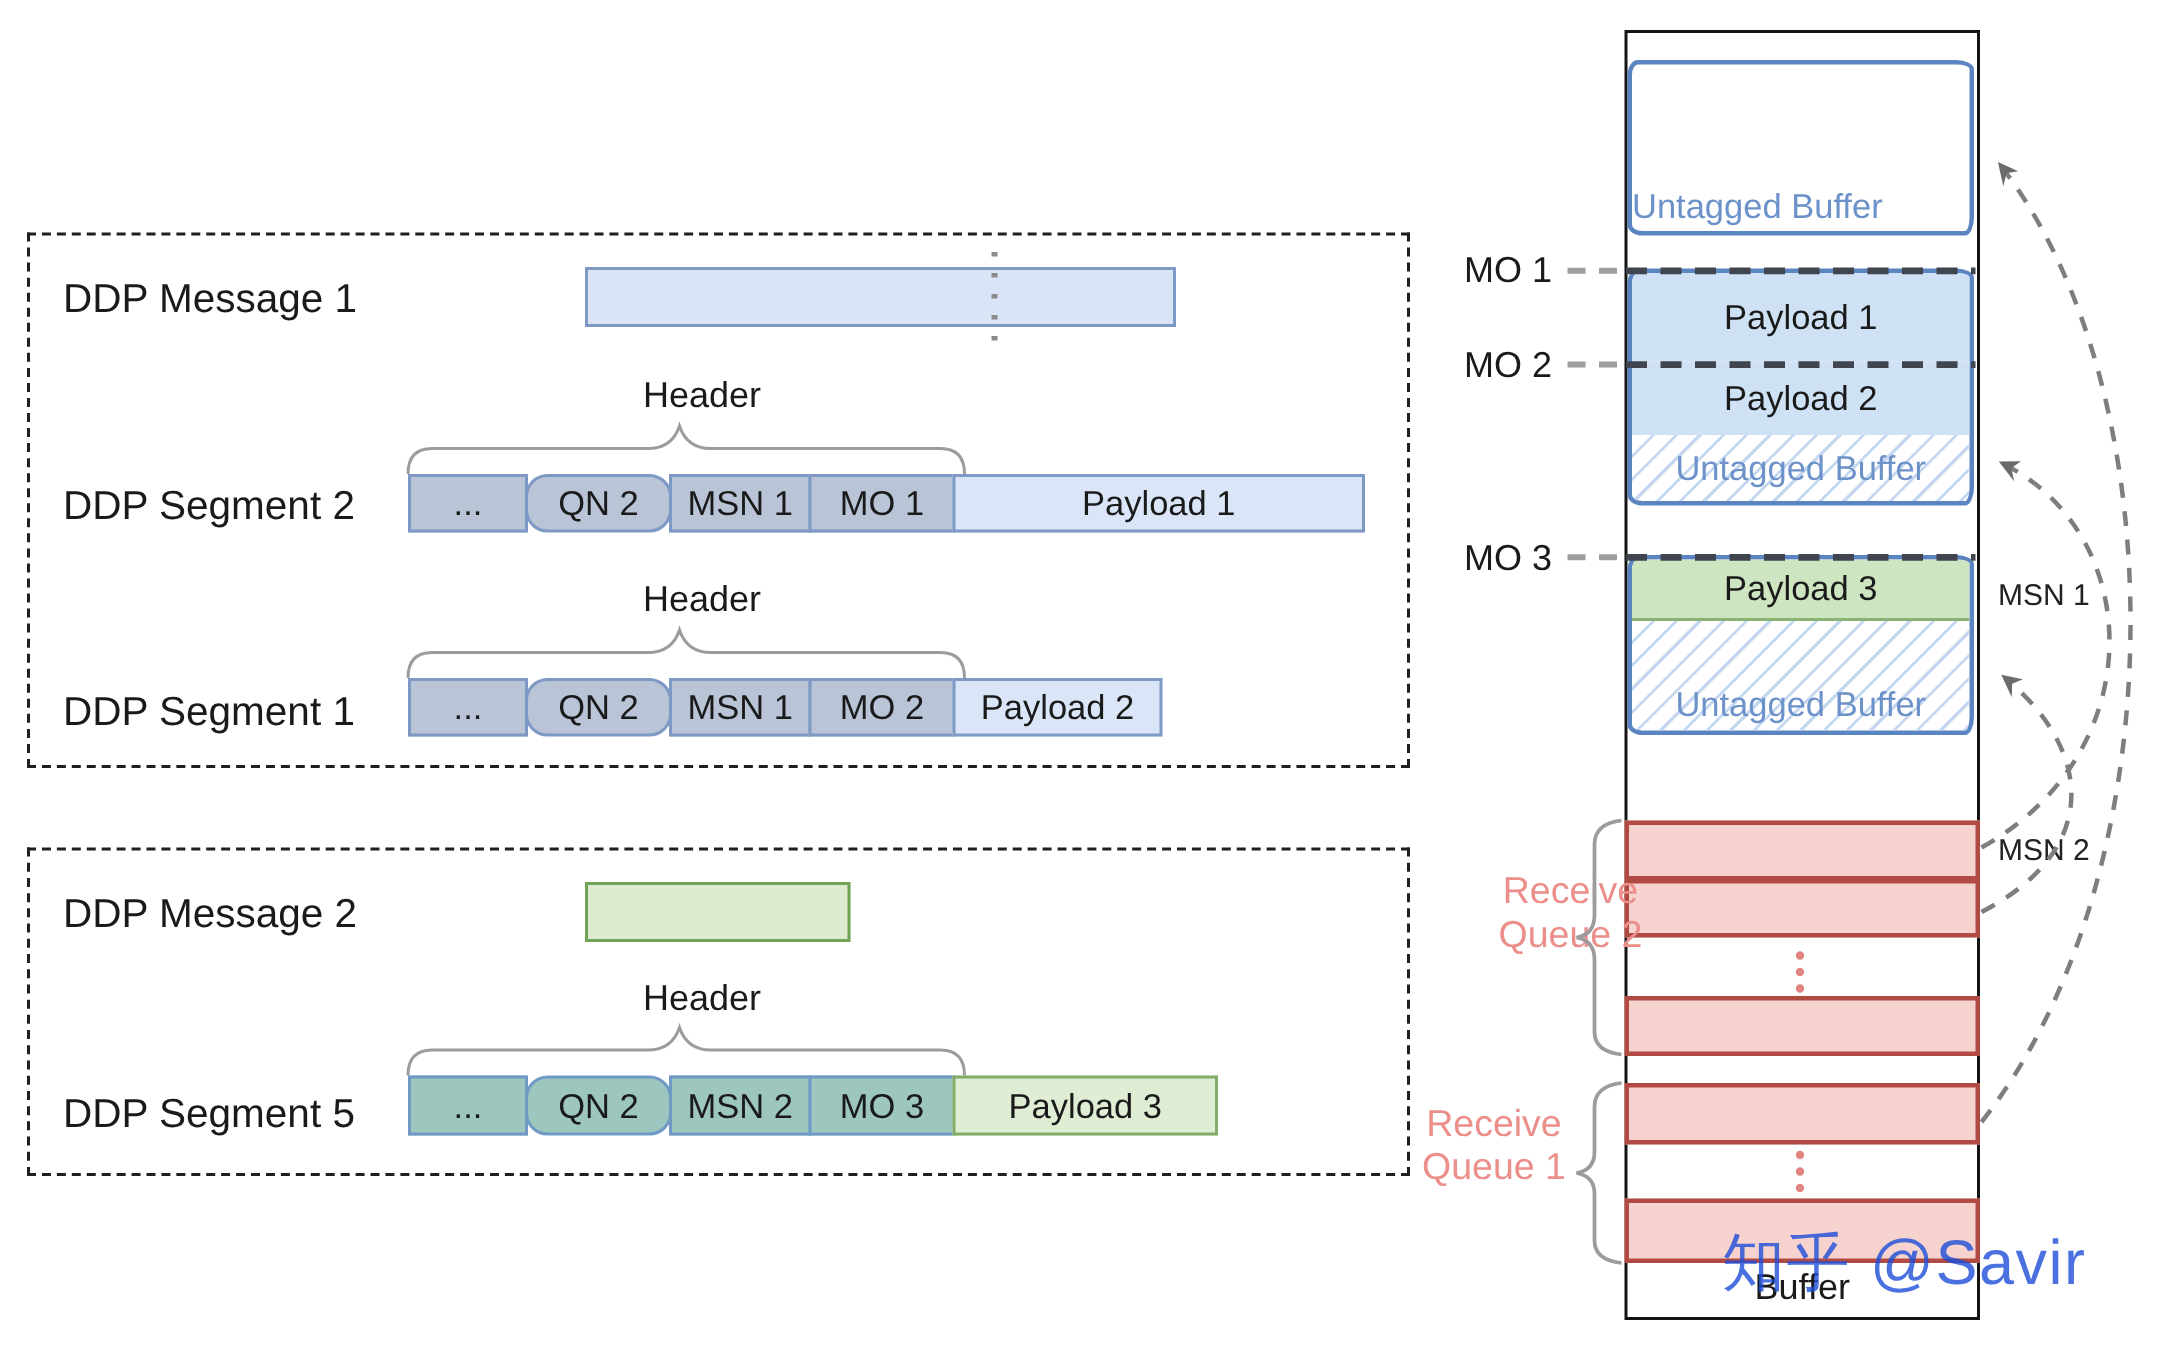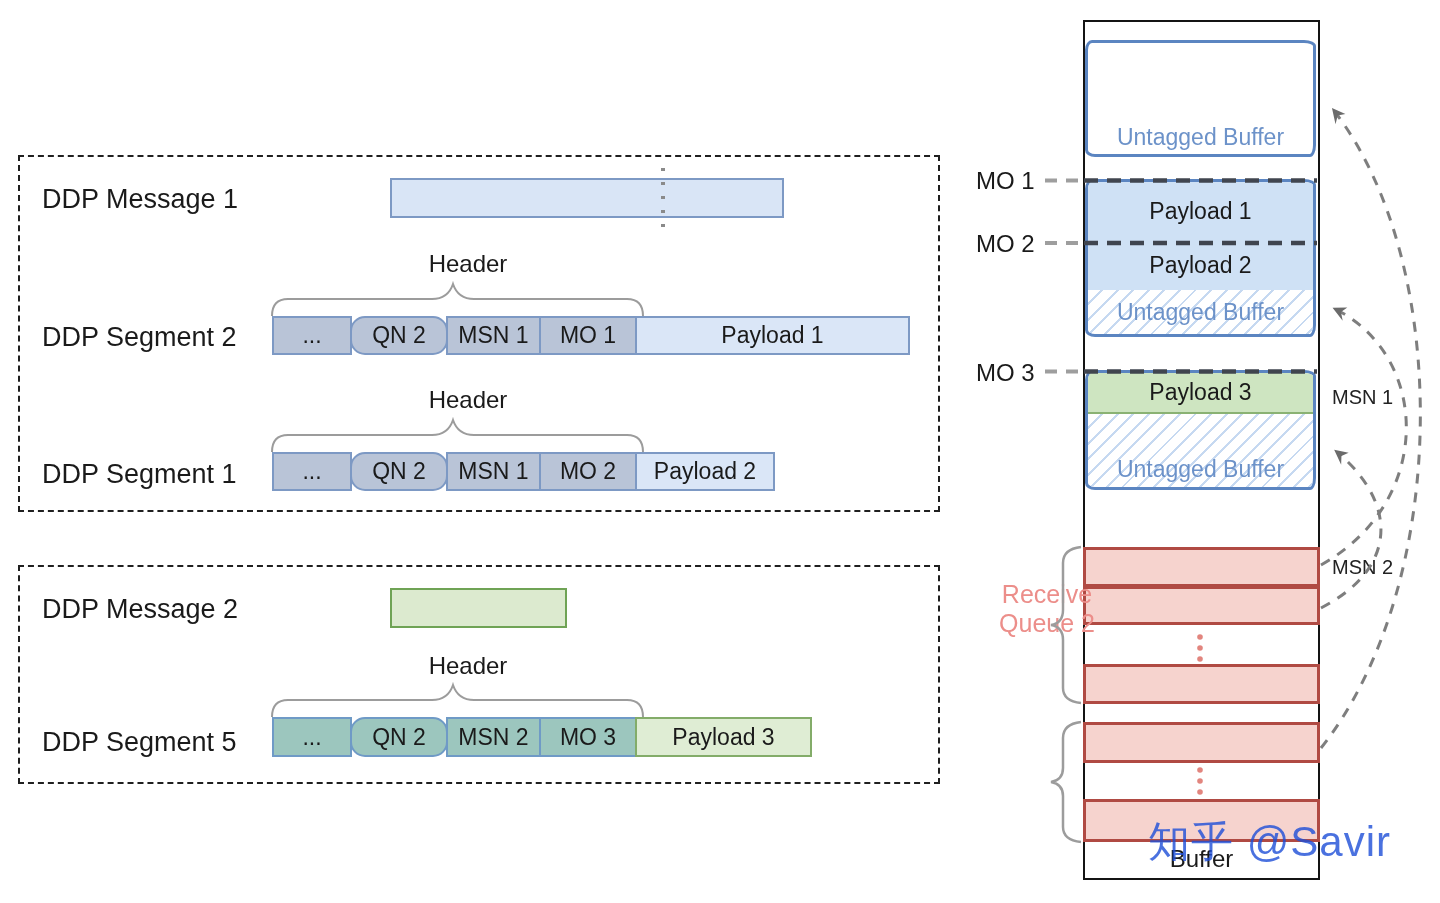--- a/index.html
+++ b/index.html
@@ -21,21 +21,21 @@
   .msg-bar{position:absolute;box-sizing:border-box;}
   .msg1{background:#D9E5F6;border:2px solid #7D99C4;}
   .msg2{background:#DCEACF;border:2px solid #6FA355;}
 
   .mem-box{position:absolute;left:1083px;top:20px;width:237px;height:860px;
     border:2px solid #141414;box-sizing:border-box;background:#fff;}
   .hatch{background-image:repeating-linear-gradient(135deg,rgba(255,255,255,0) 0px,rgba(255,255,255,0) 9px,#C6D9F1 9px,#C6D9F1 11px);}
   .blue-frame{position:absolute;left:1085px;width:231px;box-sizing:border-box;
     border:3.5px solid #5B85C1;border-radius:7px 12px 6px 10px / 10px 6px 12px 7px;
     display:flex;flex-direction:column;overflow:hidden;background:#fff;}
-  .ub-label{color:#6C92C9;font-size:23px;text-align:center;}
+  .ub-label{color:#6C92C9;font-size:23px;text-align:left;}
   .mem-strip{display:flex;align-items:center;justify-content:center;font-size:23px;box-sizing:border-box;}
   .mo-label{position:absolute;font-size:24px;white-space:nowrap;}
   .msn-label{position:absolute;font-size:20px;color:#222;white-space:nowrap;}
   .red-box{position:absolute;left:1083px;width:237px;box-sizing:border-box;
     background:#F6D3CE;border:3px solid #B04A43;}
   .rq-label{position:absolute;width:116px;text-align:center;color:#EC8E8A;
     font-size:25px;line-height:29px;}
   .mem-title{position:absolute;left:1083px;width:237px;text-align:center;font-size:24px;}
   .watermark{position:absolute;left:1148px;top:814px;font-size:42px;color:#1d4ed8;
     opacity:.8;white-space:nowrap;letter-spacing:1px;z-index:12;text-align:center;}
@@ -113,20 +113,21 @@
   <div class="msn-label" style="left:1332px;top:386px;">MSN 1</div>
   <div class="msn-label" style="left:1332px;top:556px;">MSN 2</div>
 
   <div class="red-box" style="top:547px;height:40px;"></div>
   <div class="red-box" style="top:586px;height:39px;"></div>
   <div class="red-box" style="top:664px;height:40px;"></div>
   <div class="rq-label" style="left:989px;top:580px;">Receive Queue 2</div>
 
   <div class="red-box" style="top:722px;height:41px;"></div>
   <div class="red-box" style="top:799px;height:43px;"></div>
+  <div class="rq-label" style="left:938px;top:735px;">Receive Queue 1</div>
 
   <div class="mem-title" style="top:845px;">Buffer</div>
 
   <div class="watermark">知乎 @Savir</div>
 
   <svg class="overlay" width="1440" height="903" viewBox="0 0 1440 903">
     <defs>
       <marker id="ah" markerWidth="20" markerHeight="20" refX="12" refY="9" orient="auto" markerUnits="userSpaceOnUse">
         <path d="M2,2 L17,9 L4,16 L7.5,9 Z" fill="#6B6B6B"></path>
       </marker>

